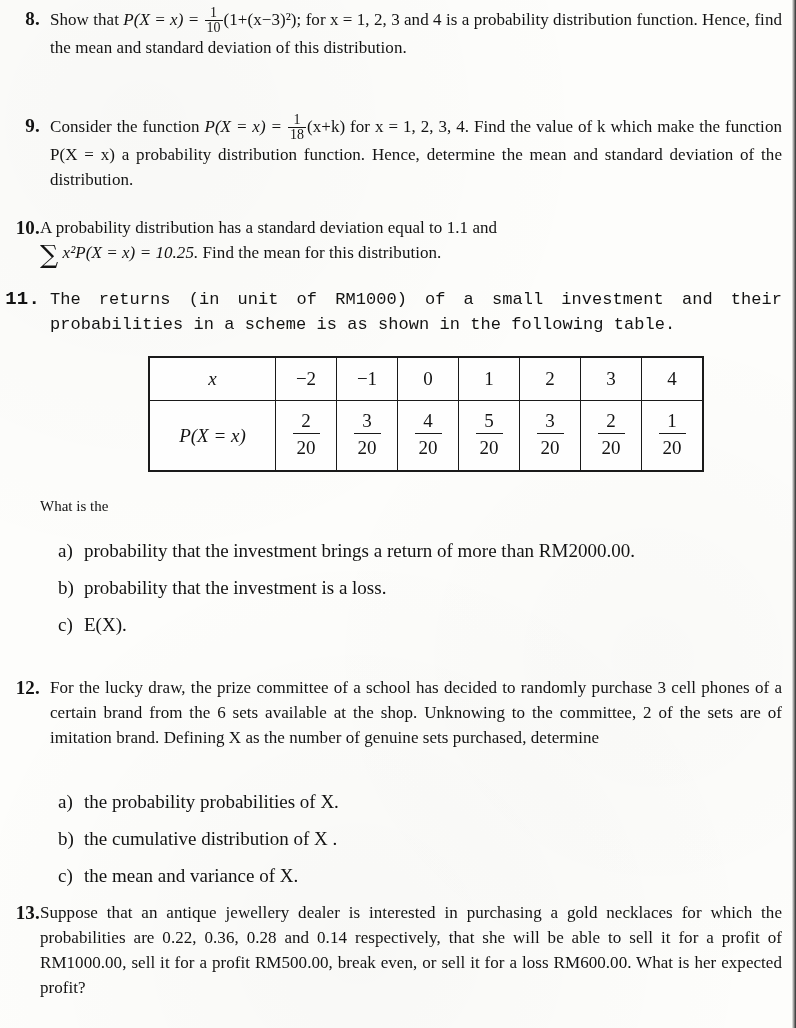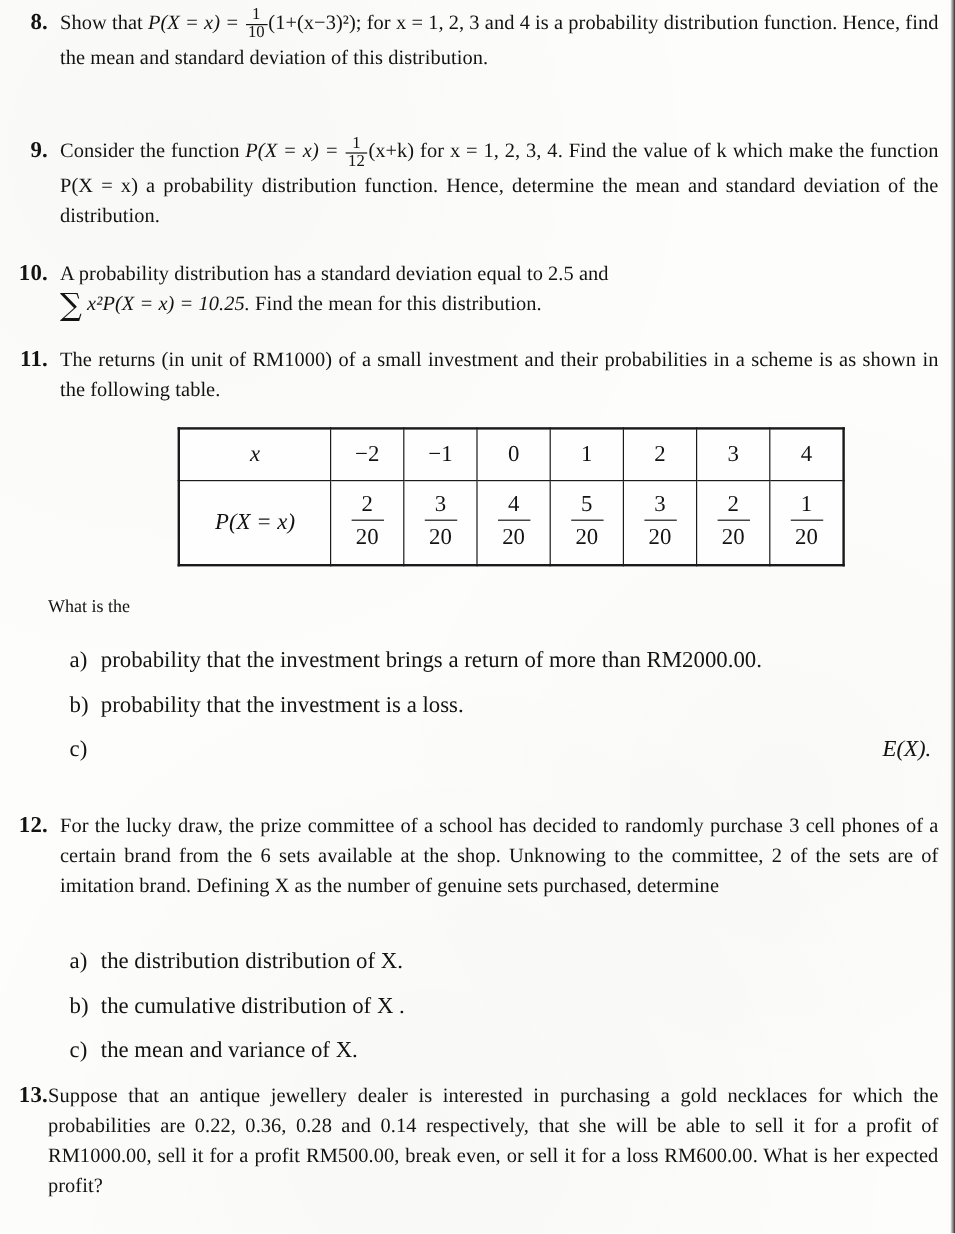--- a/index.html
+++ b/index.html
@@ -162,34 +162,34 @@
   <div class="qblock" style="left:10px; top:6px; width:772px;">
     <div class="qnum" style="width:30px; margin-right:10px;">8.</div>
     <div class="qbody">
       <span>Show that </span><em class="var">P(X = x) = </em><span class="frac"><span class="num">1</span><span class="den">10</span></span><span>(1+(x−3)²); for x = 1, 2, 3 and 4 is a probability distribution function. Hence, find the mean and standard deviation of this distribution.</span>
     </div>
   </div>
 
   <div class="qblock" style="left:10px; top:113px; width:772px;">
     <div class="qnum" style="width:30px; margin-right:10px;">9.</div>
     <div class="qbody">
-      <span>Consider the function </span><em class="var">P(X = x) = </em><span class="frac"><span class="num">1</span><span class="den">12</span></span><span>(x+k) for x = 1, 2, 3, 4. Find the value of k which make the function P(X = x) a probability distribution function. Hence, determine the mean and standard deviation of the distribution.</span>
+      <span>Consider the function </span><em class="var">P(X = x) = </em><span class="frac"><span class="num">1</span><span class="den">18</span></span><span>(x+k) for x = 1, 2, 3, 4. Find the value of k which make the function P(X = x) a probability distribution function. Hence, determine the mean and standard deviation of the distribution.</span>
     </div>
   </div>
 
   <div class="qblock" style="left:4px; top:215px; width:778px;">
-    <div class="qnum" style="width:36px; margin-right:10px;">10.</div>
+    <div class="qnum" style="width:36px; ">10.</div>
     <div class="qbody">
-      <span>A probability distribution has a standard deviation equal to 2.5 and</span><br>
+      <span>A probability distribution has a standard deviation equal to 1.1 and</span><br>
       <span class="sum-sym">∑</span>
       <em class="var">x²P(X = x) = 10.25.</em><span> Find the mean for this distribution.</span>
     </div>
   </div>
 
-  <div class="qblock" style="left:4px; top:287px; width:778px;">
+  <div class="qblock" style="left:4px; top:287px; width:778px;font-family:Liberation Mono, monospace;">
     <div class="qnum" style="width:36px; margin-right:10px;">11.</div>
     <div class="qbody">The returns (in unit of RM1000) of a small investment and their probabilities in a scheme is as shown in the following table.</div>
   </div>
 
   <div class="dist-table-wrap">
     <table class="dist">
       <tbody>
           <tr class="row-x">
         <td class="hdr-cell">x</td>
         <td class="val-cell">−2</td>
@@ -255,33 +255,33 @@
     <div class="sub-item" style="margin-bottom:12px;">
       <div class="sub-label">a)</div>
       <div class="sub-text">probability that the investment brings a return of more than RM2000.00.</div>
     </div>
     <div class="sub-item" style="margin-bottom:12px;">
       <div class="sub-label">b)</div>
       <div class="sub-text nojust">probability that the investment is a loss.</div>
     </div>
     <div class="sub-item">
       <div class="sub-label">c)</div>
-      <div class="sub-text nojust" style="font-style:italic;text-align:right;">E(X).</div>
+      <div class="sub-text nojust" style="">E(X).</div>
     </div>
   </div>
 
   <div class="qblock" style="left:4px; top:675px; width:778px;">
     <div class="qnum" style="width:36px; margin-right:10px;">12.</div>
     <div class="qbody">For the lucky draw, the prize committee of a school has decided to randomly purchase 3 cell phones of a certain brand from the 6 sets available at the shop. Unknowing to the committee, 2 of the sets are of imitation brand. Defining X as the number of genuine sets purchased, determine</div>
   </div>
 
   <div class="sub-list" style="left:58px; top:789px; width:718px;">
     <div class="sub-item" style="margin-bottom:12px;">
       <div class="sub-label">a)</div>
-      <div class="sub-text nojust">the distribution distribution of X.</div>
+      <div class="sub-text nojust">the probability probabilities of X.</div>
     </div>
     <div class="sub-item" style="margin-bottom:12px;">
       <div class="sub-label">b)</div>
       <div class="sub-text nojust">the cumulative distribution of X .</div>
     </div>
     <div class="sub-item">
       <div class="sub-label">c)</div>
       <div class="sub-text nojust">the mean and variance of X.</div>
     </div>
   </div>

